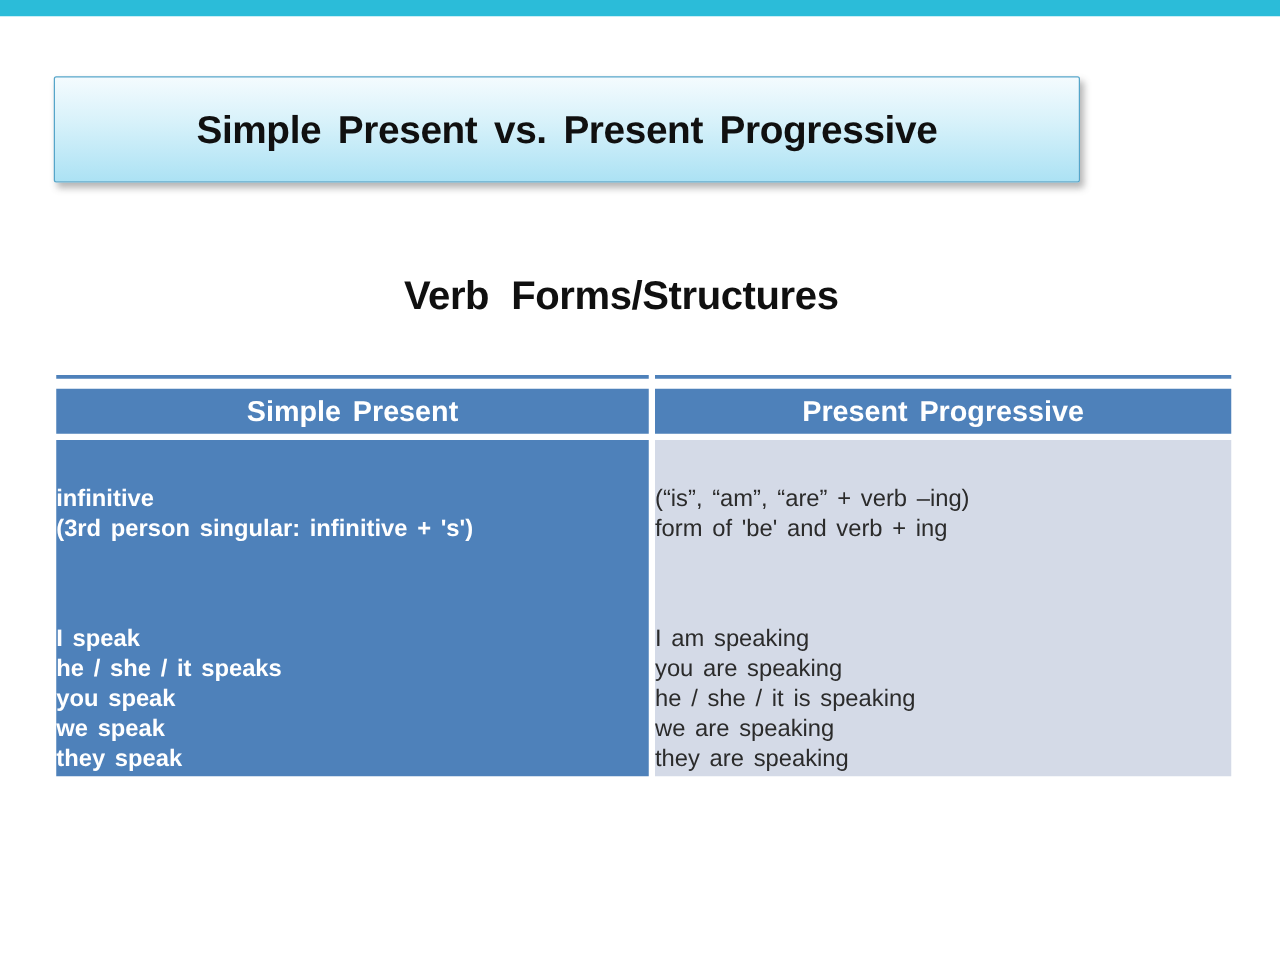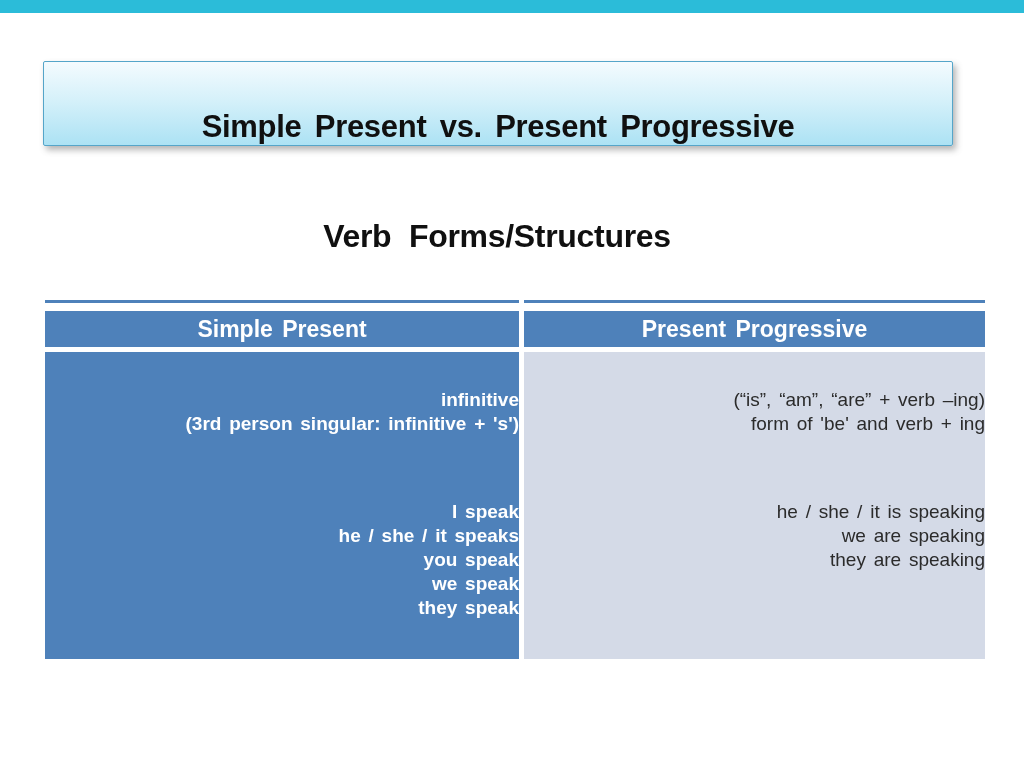--- a/index.html
+++ b/index.html
@@ -19,26 +19,26 @@
     position:relative;
     background:#ffffff;
     font-family:"Liberation Sans", sans-serif;
     overflow:hidden;
   }
   .top-bar{
     position:absolute;left:0;top:0;width:1024px;height:13px;
     background:var(--accent-bar);
   }
   .title-banner{
-    position:absolute;left:43px;top:61px;width:910px;height:85px;
+    position:absolute;left:43px;top:61px;width:821px;height:85px;
     border:1px solid var(--banner-border);
     border-radius:2px;
     background:linear-gradient(180deg,var(--banner-grad-top) 0%,var(--banner-grad-mid) 45%,var(--banner-grad-bottom) 100%);
     box-shadow:3px 4px 6px rgba(90,90,90,0.45);
-    display:flex;align-items:flex-end;justify-content:center;
+    display:flex;align-items:center;justify-content:center;
   }
   .title-banner .title-text{
     font-size:31px;font-weight:bold;color:#101010;
     word-spacing:5px;letter-spacing:-0.3px;
   }
   .section-heading{
     position:absolute;left:-15px;top:218px;width:1024px;
     text-align:center;
     font-size:32px;font-weight:bold;color:#101010;
     word-spacing:9px;letter-spacing:-0.3px;
@@ -52,22 +52,22 @@
   .col-right{width:461px;}
   .top-line{height:3px;background:var(--table-blue);margin-bottom:8px;}
   .header-cell{
     height:36px;margin-bottom:5px;
     background:var(--table-blue);
     color:#ffffff;font-size:23px;font-weight:bold;
     display:flex;align-items:center;justify-content:center;
     word-spacing:3px;
   }
   .body-cell{
-    height:307px;padding-top:36px;
-    text-align:right;
+    height:269px;padding-top:36px;
+    text-align:left;
     font-size:19px;line-height:24px;
     word-spacing:2.5px;
   }
   .body-cell.blue{
     background:var(--table-blue);
     color:var(--left-text);font-weight:bold;
   }
   .body-cell.lavender{
     background:var(--right-cell-bg);
     color:var(--right-text);font-weight:normal;
@@ -109,20 +109,22 @@
 
     <div class="col col-right">
       <div class="top-line"></div>
       <div class="header-cell">Present Progressive</div>
       <div class="body-cell lavender">
         <div class="structure-block">
           <div>(“is”, “am”, “are” + verb –ing)</div>
           <div>form of 'be' and verb + ing</div>
         </div>
         <div class="examples-block">
+          <div>I am speaking</div>
+          <div>you are speaking</div>
           <div>he / she / it is speaking</div>
           <div>we are speaking</div>
           <div>they are speaking</div>
         </div>
       </div>
     </div>
 
   </div>
 </div>
 

